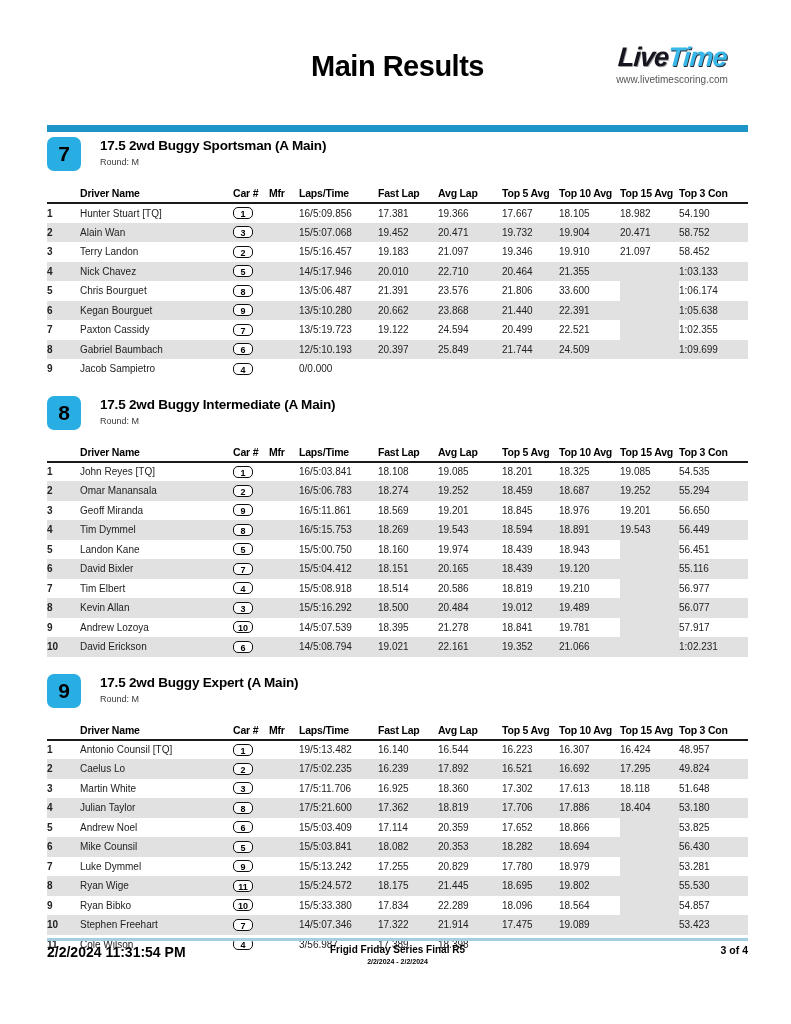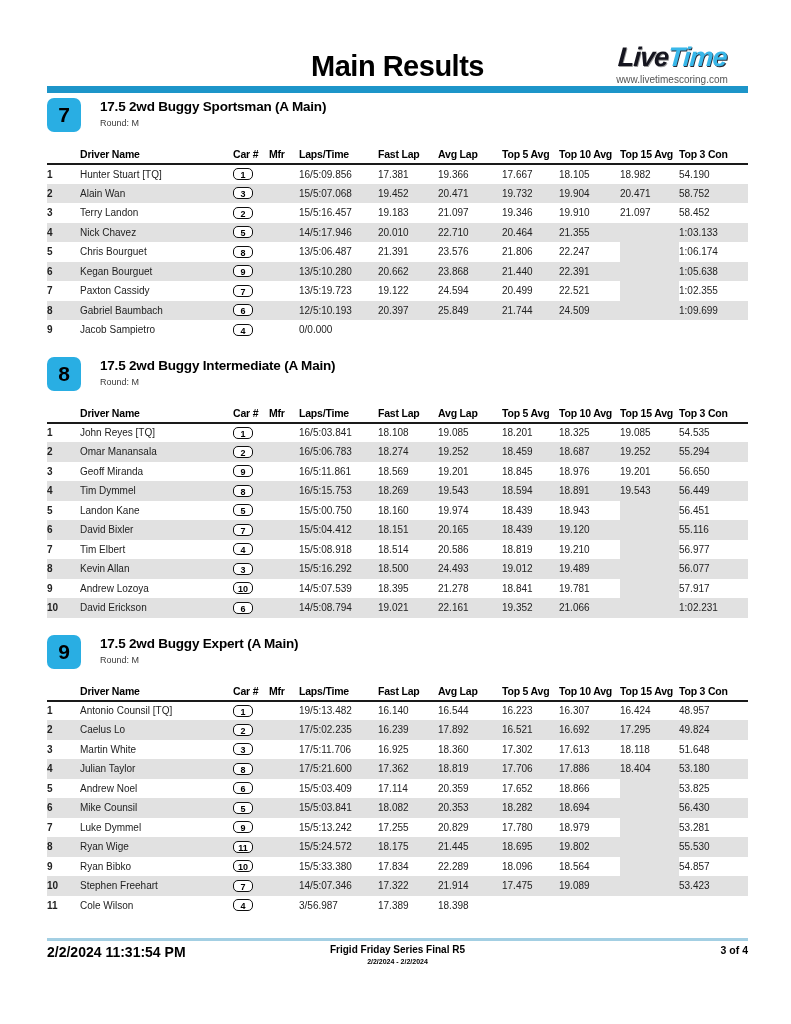--- a/index.html
+++ b/index.html
@@ -9,21 +9,21 @@
     --stripe:#e1e1e1;
     --footer-line:#a3cfe3;
   }
   *{box-sizing:border-box;margin:0;padding:0;}
   html,body{background:#fff;}
   body{font-family:"Liberation Sans",sans-serif;color:#111;}
   .page{position:relative;width:791px;height:1024px;background:#fff;overflow:hidden;}
   .content{position:absolute;left:47px;width:701px;top:0;}
 
   
-  .report-header{position:relative;height:86px;}
+  .report-header{position:relative;height:125px;}
   .report-title{position:absolute;left:0;right:0;top:50px;text-align:center;
     font-size:29px;font-weight:bold;letter-spacing:-0.5px;color:#000;}
   .logo{position:absolute;right:0;top:42px;width:152px;text-align:center;}
   .logo-word{font-size:27px;font-weight:bold;font-style:italic;letter-spacing:-1px;
     white-space:nowrap;transform:skewX(-4deg);display:inline-block;}
   .logo-live{color:#15151f;text-shadow:1px 1px 0 #9a9a9a;}
   .logo-time{color:var(--logo-time);text-shadow:1px 1px 0 #2a2a35;}
   .logo-site{font-size:10px;color:#555;margin-top:1px;}
 
   .accent-bar{height:7px;background:var(--accent);margin-bottom:5px;}
@@ -171,21 +171,21 @@
             </tr>
             <tr class="">
               <td class="pos">5</td>
               <td class="driver">Chris Bourguet</td>
               <td><span class="car-badge">8</span></td>
               <td></td>
               <td>13/5:06.487</td>
               <td>21.391</td>
               <td>23.576</td>
               <td>21.806</td>
-              <td>22.247</td>
+              <td>33.600</td>
               <td class="shaded-empty"></td>
               <td>1:06.174</td>
             </tr>
             <tr class="stripe">
               <td class="pos">6</td>
               <td class="driver">Kegan Bourguet</td>
               <td><span class="car-badge">9</span></td>
               <td></td>
               <td>13/5:10.280</td>
               <td>20.662</td>
@@ -367,21 +367,21 @@
               <td class="shaded-empty"></td>
               <td>56.977</td>
             </tr>
             <tr class="stripe">
               <td class="pos">8</td>
               <td class="driver">Kevin Allan</td>
               <td><span class="car-badge">3</span></td>
               <td></td>
               <td>15/5:16.292</td>
               <td>18.500</td>
-              <td>24.493</td>
+              <td>20.484</td>
               <td>19.012</td>
               <td>19.489</td>
               <td class="shaded-empty"></td>
               <td>56.077</td>
             </tr>
             <tr class="">
               <td class="pos">9</td>
               <td class="driver">Andrew Lozoya</td>
               <td><span class="car-badge">10</span></td>
               <td></td>

